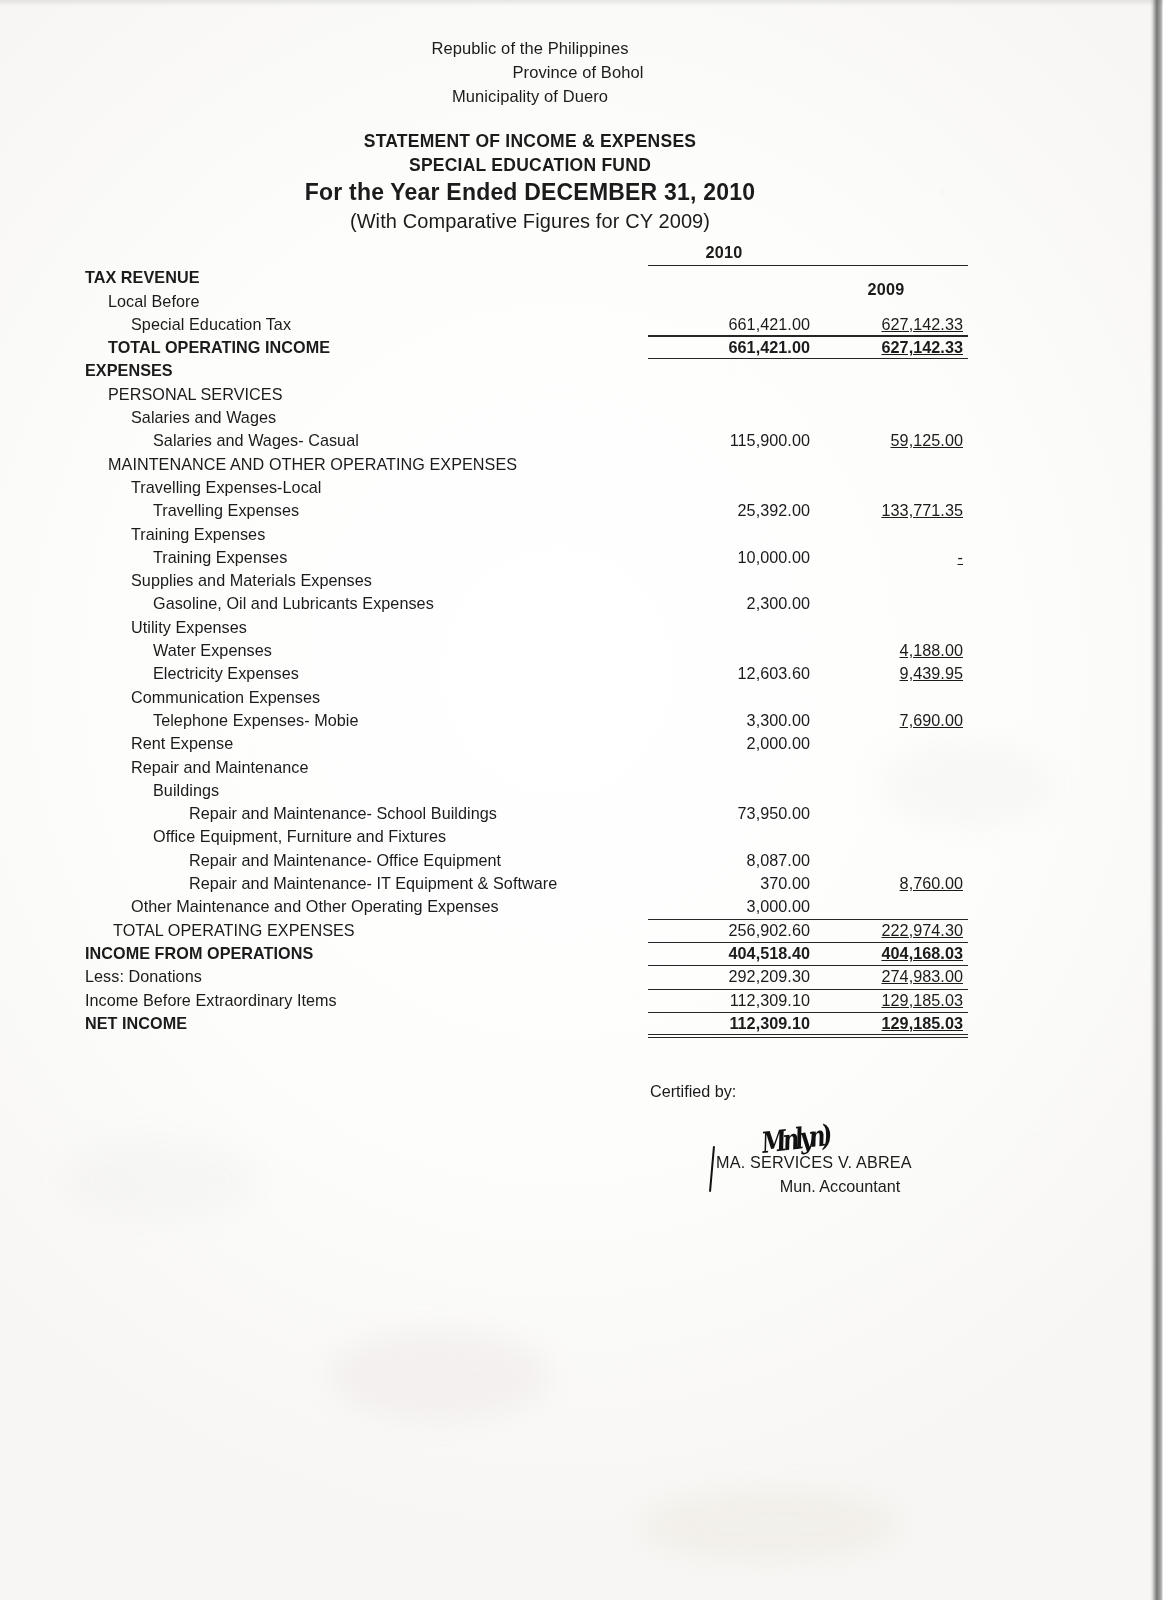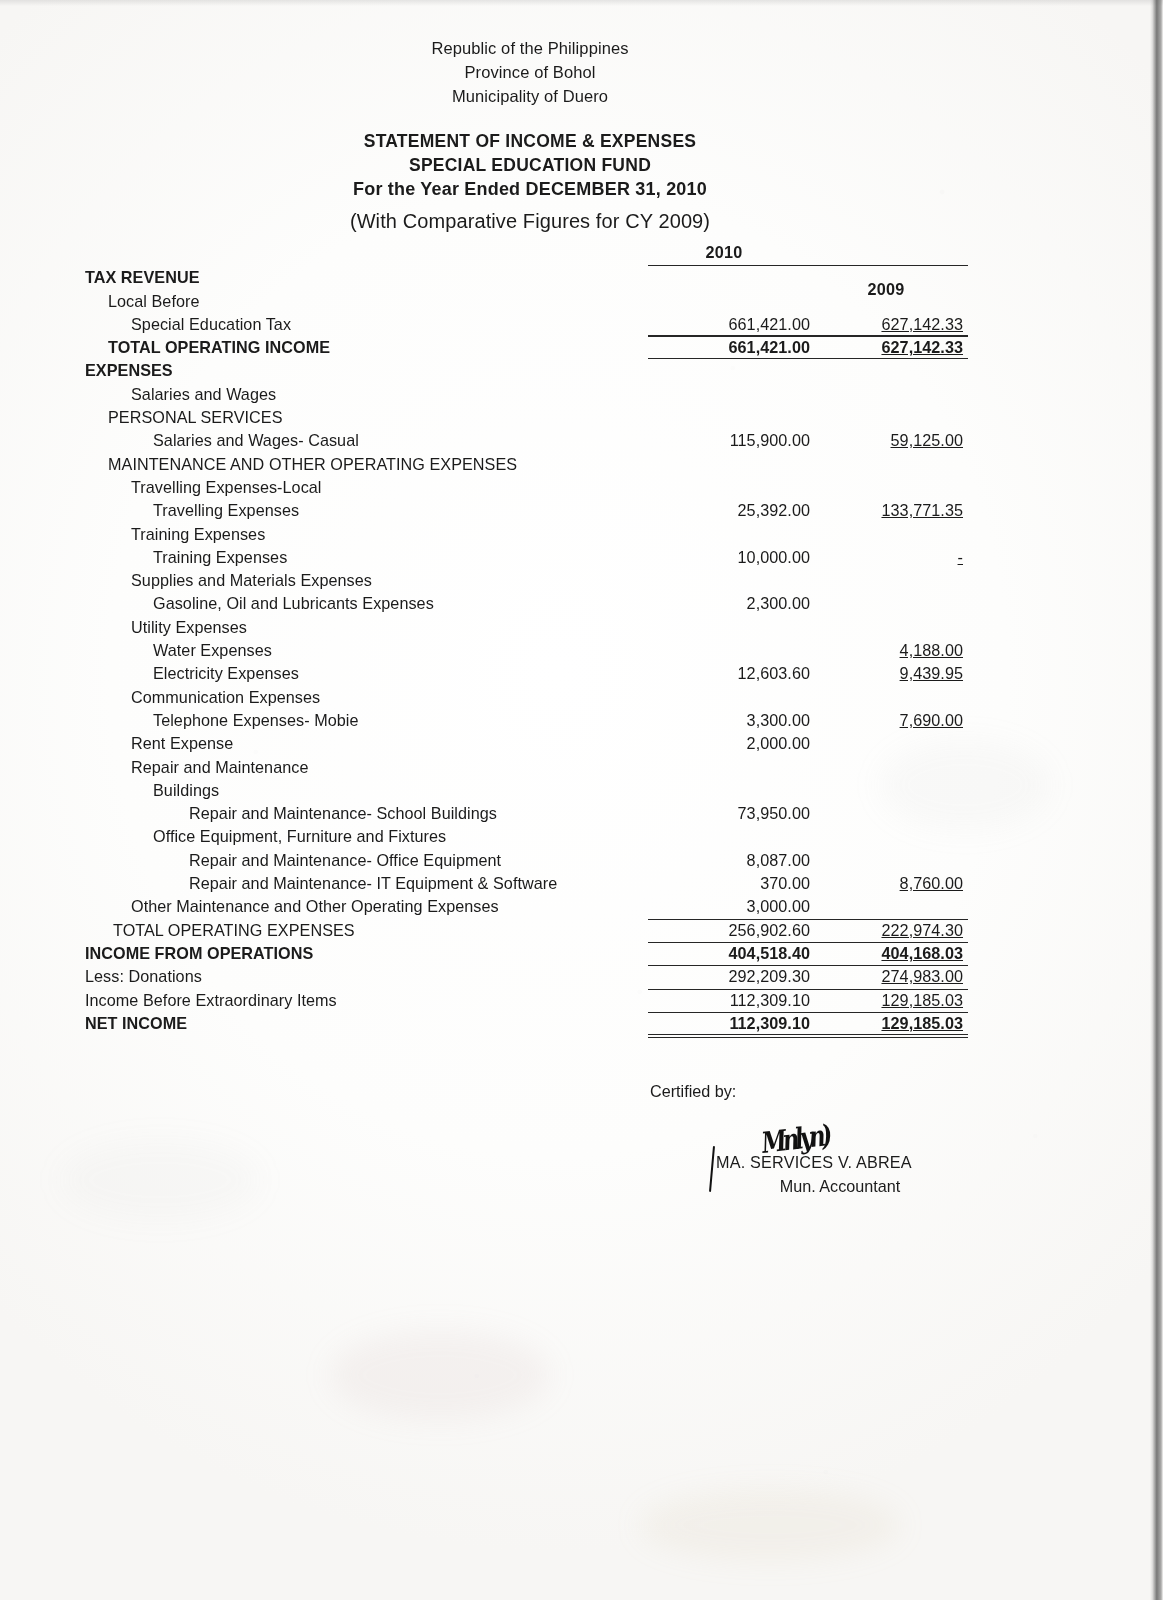--- a/index.html
+++ b/index.html
@@ -81,25 +81,25 @@
   .hdr {
     position: absolute;
     left: 0;
     width: 1060px;
     text-align: center;
     font-size: 16.5px;
     letter-spacing: .1px;
     white-space: nowrap;
   }
   .hdr.l1 { top: 39px; }
-  .hdr.l2 { top: 63px; }
+  .hdr.l2 { top: 63px; padding-left: 48px; }
   .hdr.l3 { top: 87px; }
   .hdr.t1 { top: 131px; font-weight: bold; font-size: 17.5px; letter-spacing: .25px; }
   .hdr.t2 { top: 155px; font-weight: bold; font-size: 17.5px; letter-spacing: .25px; }
-  .hdr.t3 { top: 179px; font-weight: bold; font-size: 18px; letter-spacing: .2px; }
+  .hdr.t3 { top: 179px; font-weight: bold; font-size: 23px; letter-spacing: .2px; }
   .hdr.t4 { top: 210px; font-size: 20px; }
 
   
   .tbl {
     position: absolute;
     left: 0;
     top: 243px;
     width: 1163px;
   }
   .row {
@@ -260,26 +260,26 @@
           <div class="label lv1 bold">TOTAL OPERATING INCOME</div>
           <div class="num c2010 bold">661,421.00</div>
           <div class="num c2009 bold">627,142.33</div>
         </div>
         <div class="row">
           <div class="label lv0 bold">EXPENSES</div>
           <div class="num c2010 bold"></div>
           <div class="num c2009 bold"></div>
         </div>
         <div class="row">
+          <div class="label lv1">PERSONAL SERVICES</div>
+          <div class="num c2010"></div>
+          <div class="num c2009"></div>
+        </div>
+        <div class="row">
           <div class="label lv2">Salaries and Wages</div>
-          <div class="num c2010"></div>
-          <div class="num c2009"></div>
-        </div>
-        <div class="row">
-          <div class="label lv1">PERSONAL SERVICES</div>
           <div class="num c2010"></div>
           <div class="num c2009"></div>
         </div>
         <div class="row">
           <div class="label lv3">Salaries and Wages- Casual</div>
           <div class="num c2010">115,900.00</div>
           <div class="num c2009">59,125.00</div>
         </div>
         <div class="row">
           <div class="label lv1">MAINTENANCE AND OTHER OPERATING EXPENSES</div>

